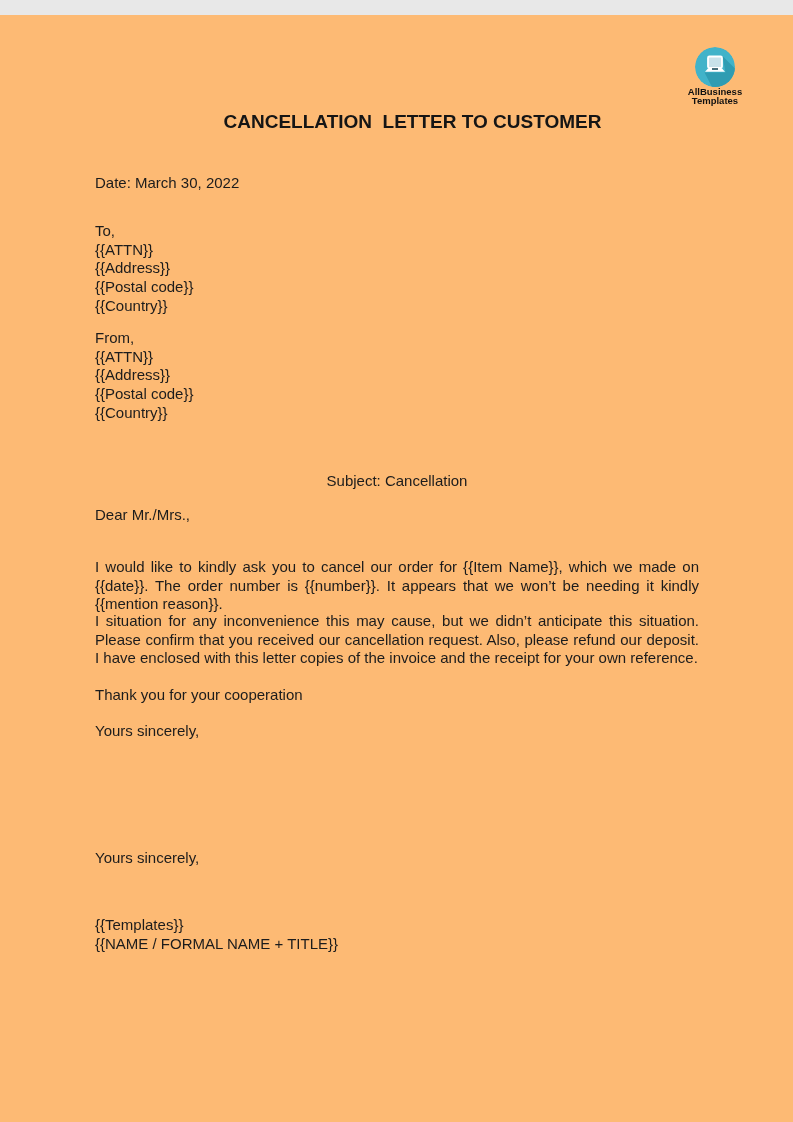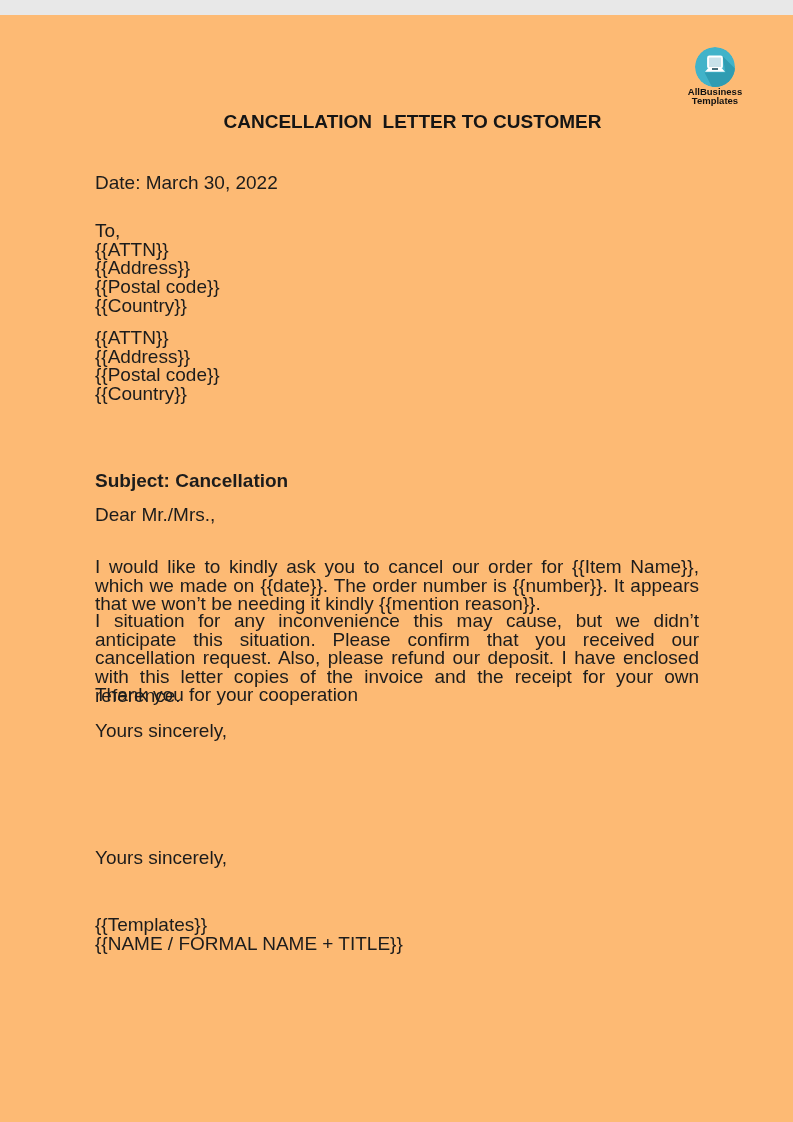--- a/index.html
+++ b/index.html
@@ -46,24 +46,24 @@
     font-size: 19px;
     font-weight: bold;
     color: #151515;
     white-space: pre-wrap;
   }
 
   
   .block {
     left: 95px;
     width: 604px;
-    font-size: 19px;
+    font-size: 15px;
     line-height: 18.7px;
   }
-  .bold { font-weight: bold; }
+  .bold { font-weight: normal; text-align: center; }
   .justify { text-align: justify; text-justify: inter-word; }
 
   .date-line   { top: 159px; }
   .to-block    { top: 207px; }
   .from-block  { top: 314px; }
   .subject     { top: 457px; }
   .salutation  { top: 491px; }
   .para-1      { top: 543px; }
   .para-2      { top: 597px; }
   .thanks      { top: 671px; }
@@ -102,20 +102,21 @@
 
   <div class="abs block to-block">
     <div>To,</div>
     <div>{{ATTN}}</div>
     <div>{{Address}}</div>
     <div>{{Postal code}}</div>
     <div>{{Country}}</div>
   </div>
 
   <div class="abs block from-block">
+    <div>From,</div>
     <div>{{ATTN}}</div>
     <div>{{Address}}</div>
     <div>{{Postal code}}</div>
     <div>{{Country}}</div>
   </div>
 
   <div class="abs block subject bold">Subject: Cancellation</div>
 
   <div class="abs block salutation">Dear Mr./Mrs.,</div>
 

